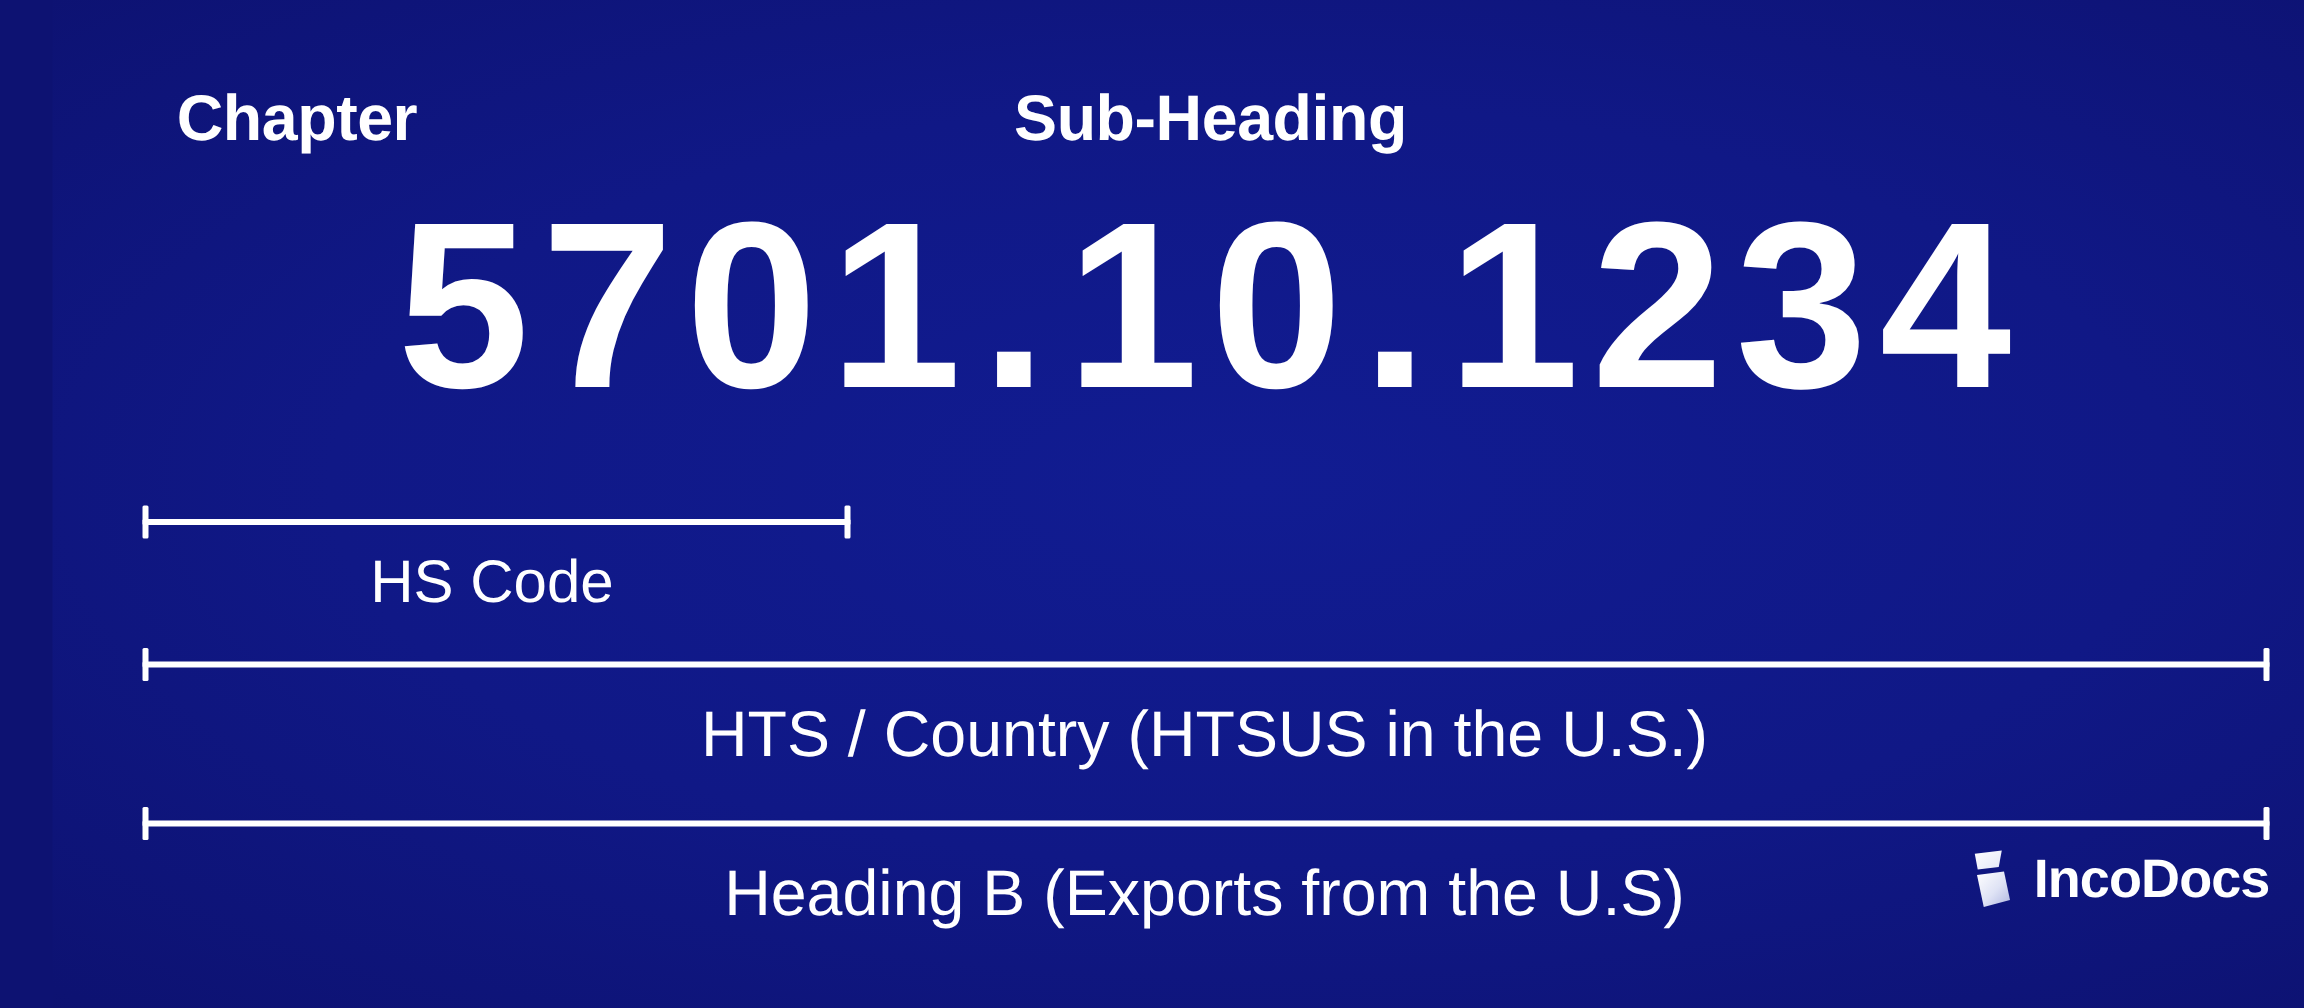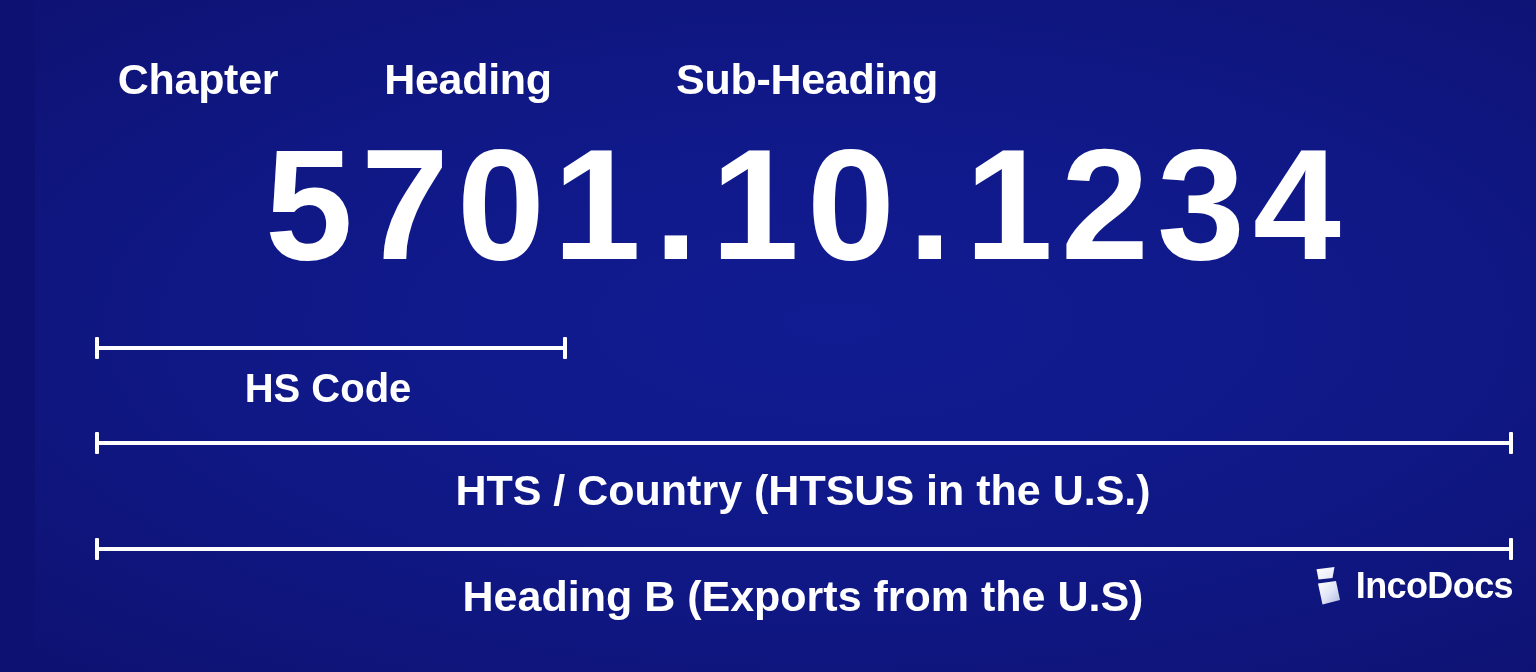--- a/index.html
+++ b/index.html
@@ -101,21 +101,21 @@
     background: #ffffff;
     border-radius: 1px;
   }
 
   .bracket .cap.left  { left: 0; }
   .bracket .cap.right { right: 0; }
 
   .bracket-caption {
     position: absolute;
     color: #ffffff;
-    font-weight: 700;
+    font-weight: 400;
     white-space: nowrap;
     transform: translateX(-50%);
   }
 
   
   #bracket-hs        { left: 60px;  width: 472px; top: 337px; }
   #caption-hs        { left: 293px; top: 362px; font-size: 40px; line-height: 52px; }
 
   #bracket-hts       { left: 60px;  width: 1418px; top: 432px; }
   #caption-hts       { left: 768px; top: 462px; font-size: 43px; line-height: 56px; }
@@ -148,21 +148,20 @@
     white-space: nowrap;
   }
 </style>
 </head>
 <body>
 
 <div id="infographic">
 
   <div class="segment-labels">
     <div class="segment-label" style="left:163px;">Chapter</div>
-    <div class="segment-label" style="left:433px;">Heading</div>
     <div class="segment-label" style="left:772px;">Sub-Heading</div>
   </div>
 
   <div class="code-row">
     <span class="code-digit">5</span>
     <span class="code-digit">7</span>
     <span class="code-digit">0</span>
     <span class="code-digit">1</span>
     <span class="code-digit dot">.</span>
     <span class="code-digit">1</span>

